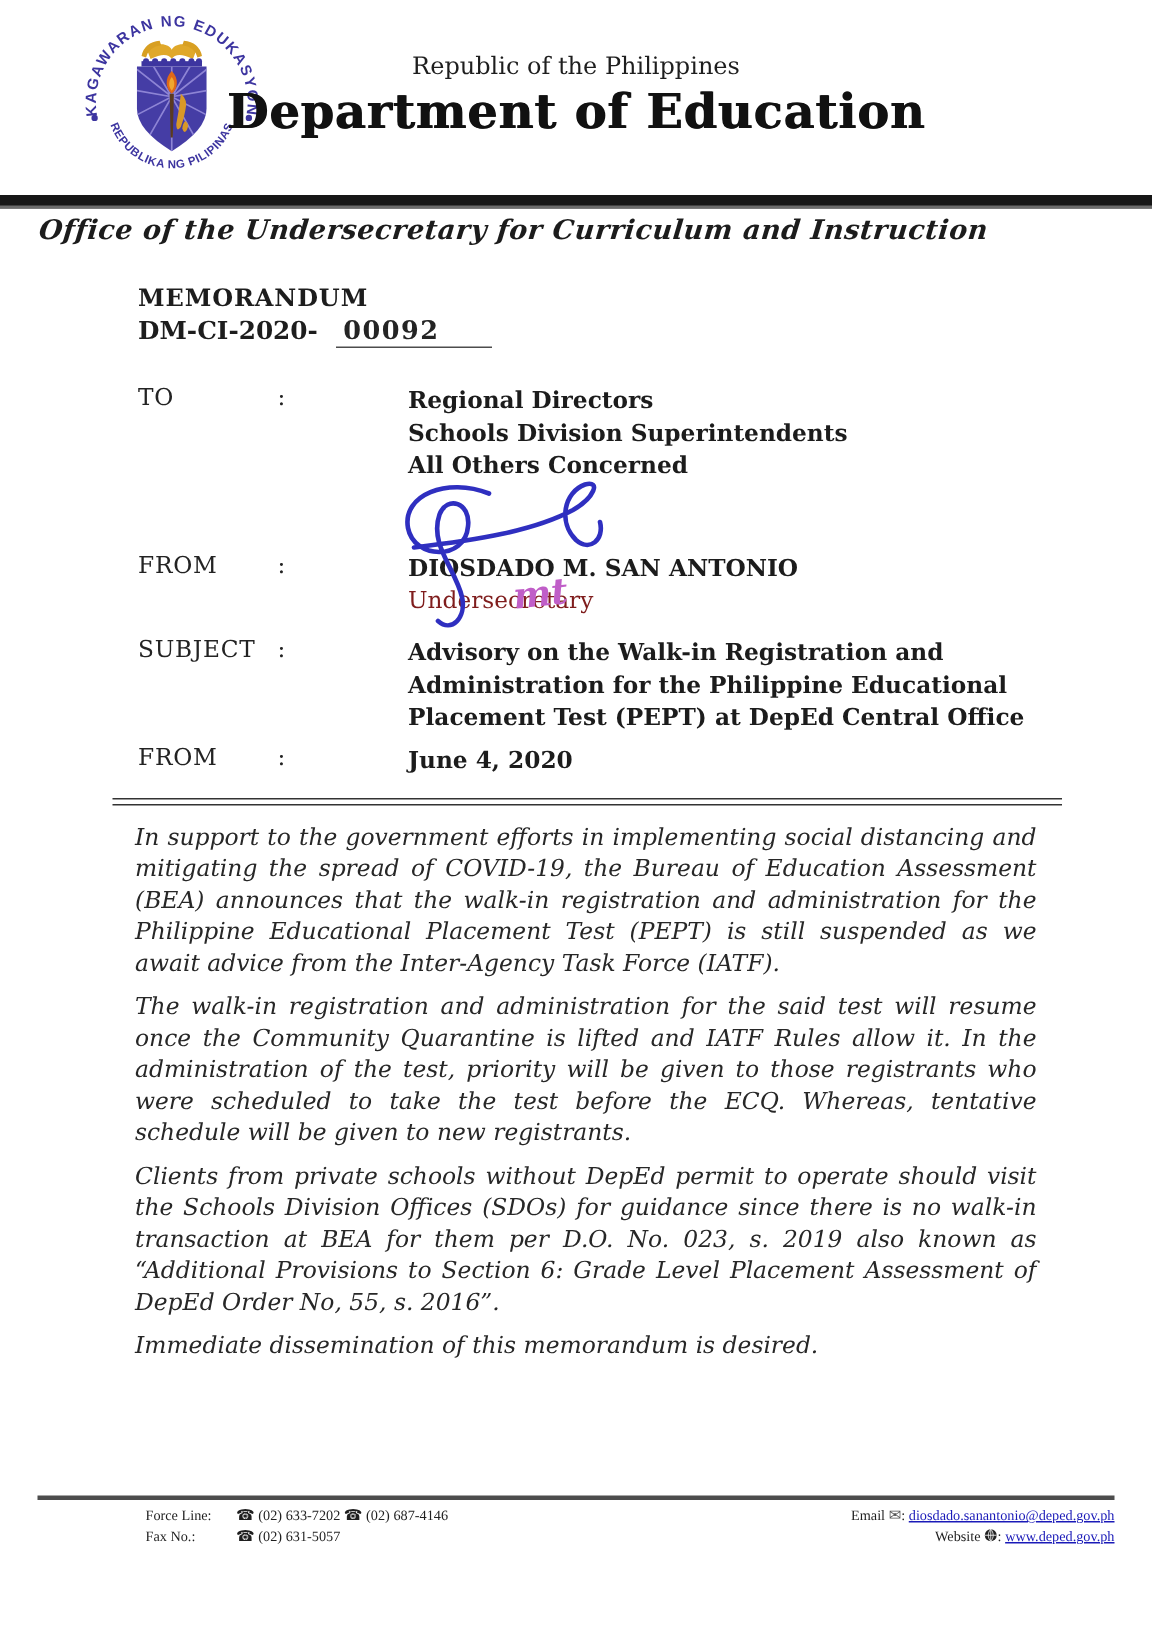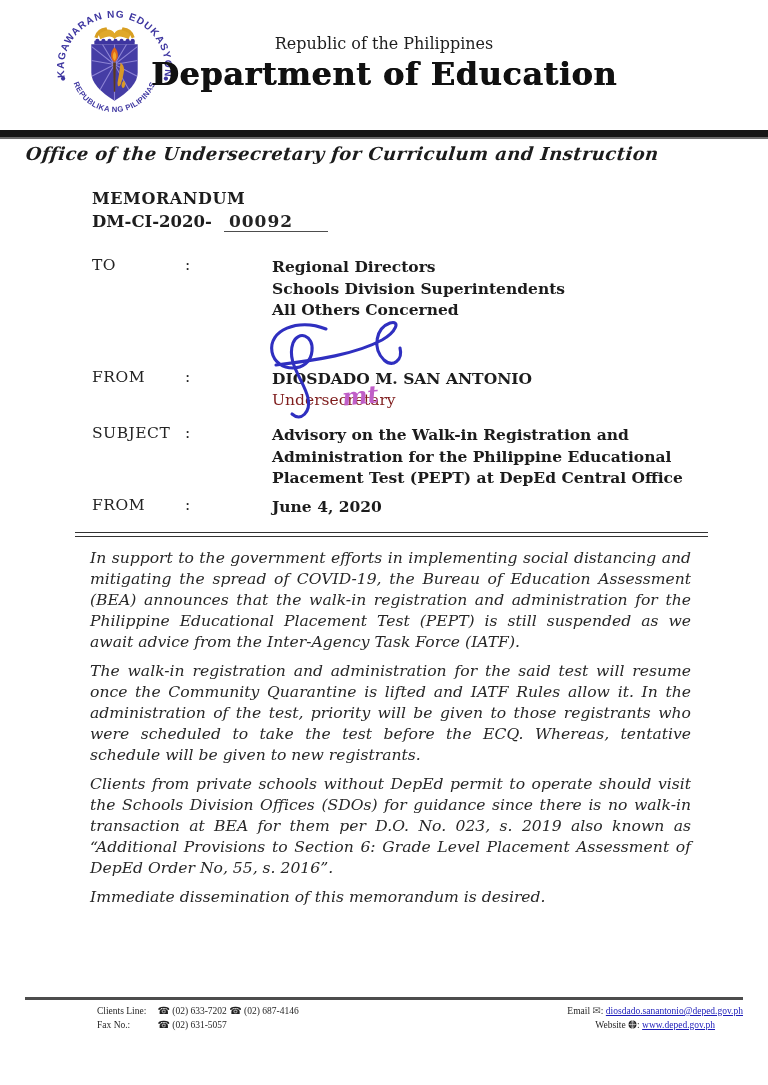--- a/index.html
+++ b/index.html
@@ -44,21 +44,21 @@
   .footer-rule{position:absolute; left:25px; top:997px; width:718px; height:3px; background:#4d4d4d;}
   
   .body-text{position:absolute; left:90px; top:548px; width:601px;
              font-size:15.6px; line-height:21px; text-align:justify; color:#272727;}
   .body-text p{margin:0 0 8px 0;font-style:italic;}
   
   .footer-left{position:absolute; left:97px; top:1004px; font-size:9.5px; line-height:14px; color:#1f1f1f;
                font-family:"Liberation Serif", serif;}
   .footer-left .lbl{display:inline-block; width:58px;}
   .footer-right{position:absolute; right:25px; top:1004px; font-size:9.5px; line-height:14px;
-                text-align:center; color:#1f1f1f; font-family:"Liberation Serif", serif;}
+                text-align:right; color:#1f1f1f; font-family:"Liberation Serif", serif;}
   .phone-icon{font-family:"DejaVu Sans", sans-serif; font-size:10px;}
   .mail-icon{font-family:"DejaVu Sans", sans-serif; font-size:10px; color:#555;}
   a.doc-link{color:#1a1ab8; text-decoration:underline;}
   .globe-svg{vertical-align:-1px;}
 </style>
 </head>
 <body>
 
 <div class="page">
 
@@ -172,21 +172,21 @@
     <p>In support to the government efforts in implementing social distancing and mitigating the spread of COVID-19, the Bureau of Education Assessment (BEA) announces that the walk-in registration and administration for the Philippine Educational Placement Test (PEPT) is still suspended  as we await advice from the Inter-Agency Task Force (IATF).</p>
     <p>The walk-in registration and administration for the said test will resume once the Community Quarantine is lifted and IATF Rules allow it. In the administration of the test, priority will be given to those registrants who were scheduled to take the test before the ECQ. Whereas, tentative schedule will be given to new registrants.</p>
     <p>Clients from private schools without DepEd permit to operate should visit the Schools Division Offices (SDOs) for guidance since there is no walk-in transaction at BEA for them per D.O. No. 023, s. 2019 also known as “Additional Provisions to Section 6: Grade Level Placement Assessment of DepEd Order No, 55, s. 2016”.</p>
     <p>Immediate dissemination of this memorandum is desired.</p>
   </div>
 
   <div class="footer-rule"></div>
 
   <div class="footer-left">
     <div>
-      <span class="lbl">Clients Line:</span>
+      <span class="lbl">Force Line:</span>
       <span class="phone-icon">☎</span>
       <span>(02) 633-7202</span>
       <span class="phone-icon">☎</span>
       <span>(02) 687-4146</span>
     </div>
     <div>
       <span class="lbl">Fax No.:</span>
       <span class="phone-icon">☎</span>
       <span>(02) 631-5057</span>
     </div>

